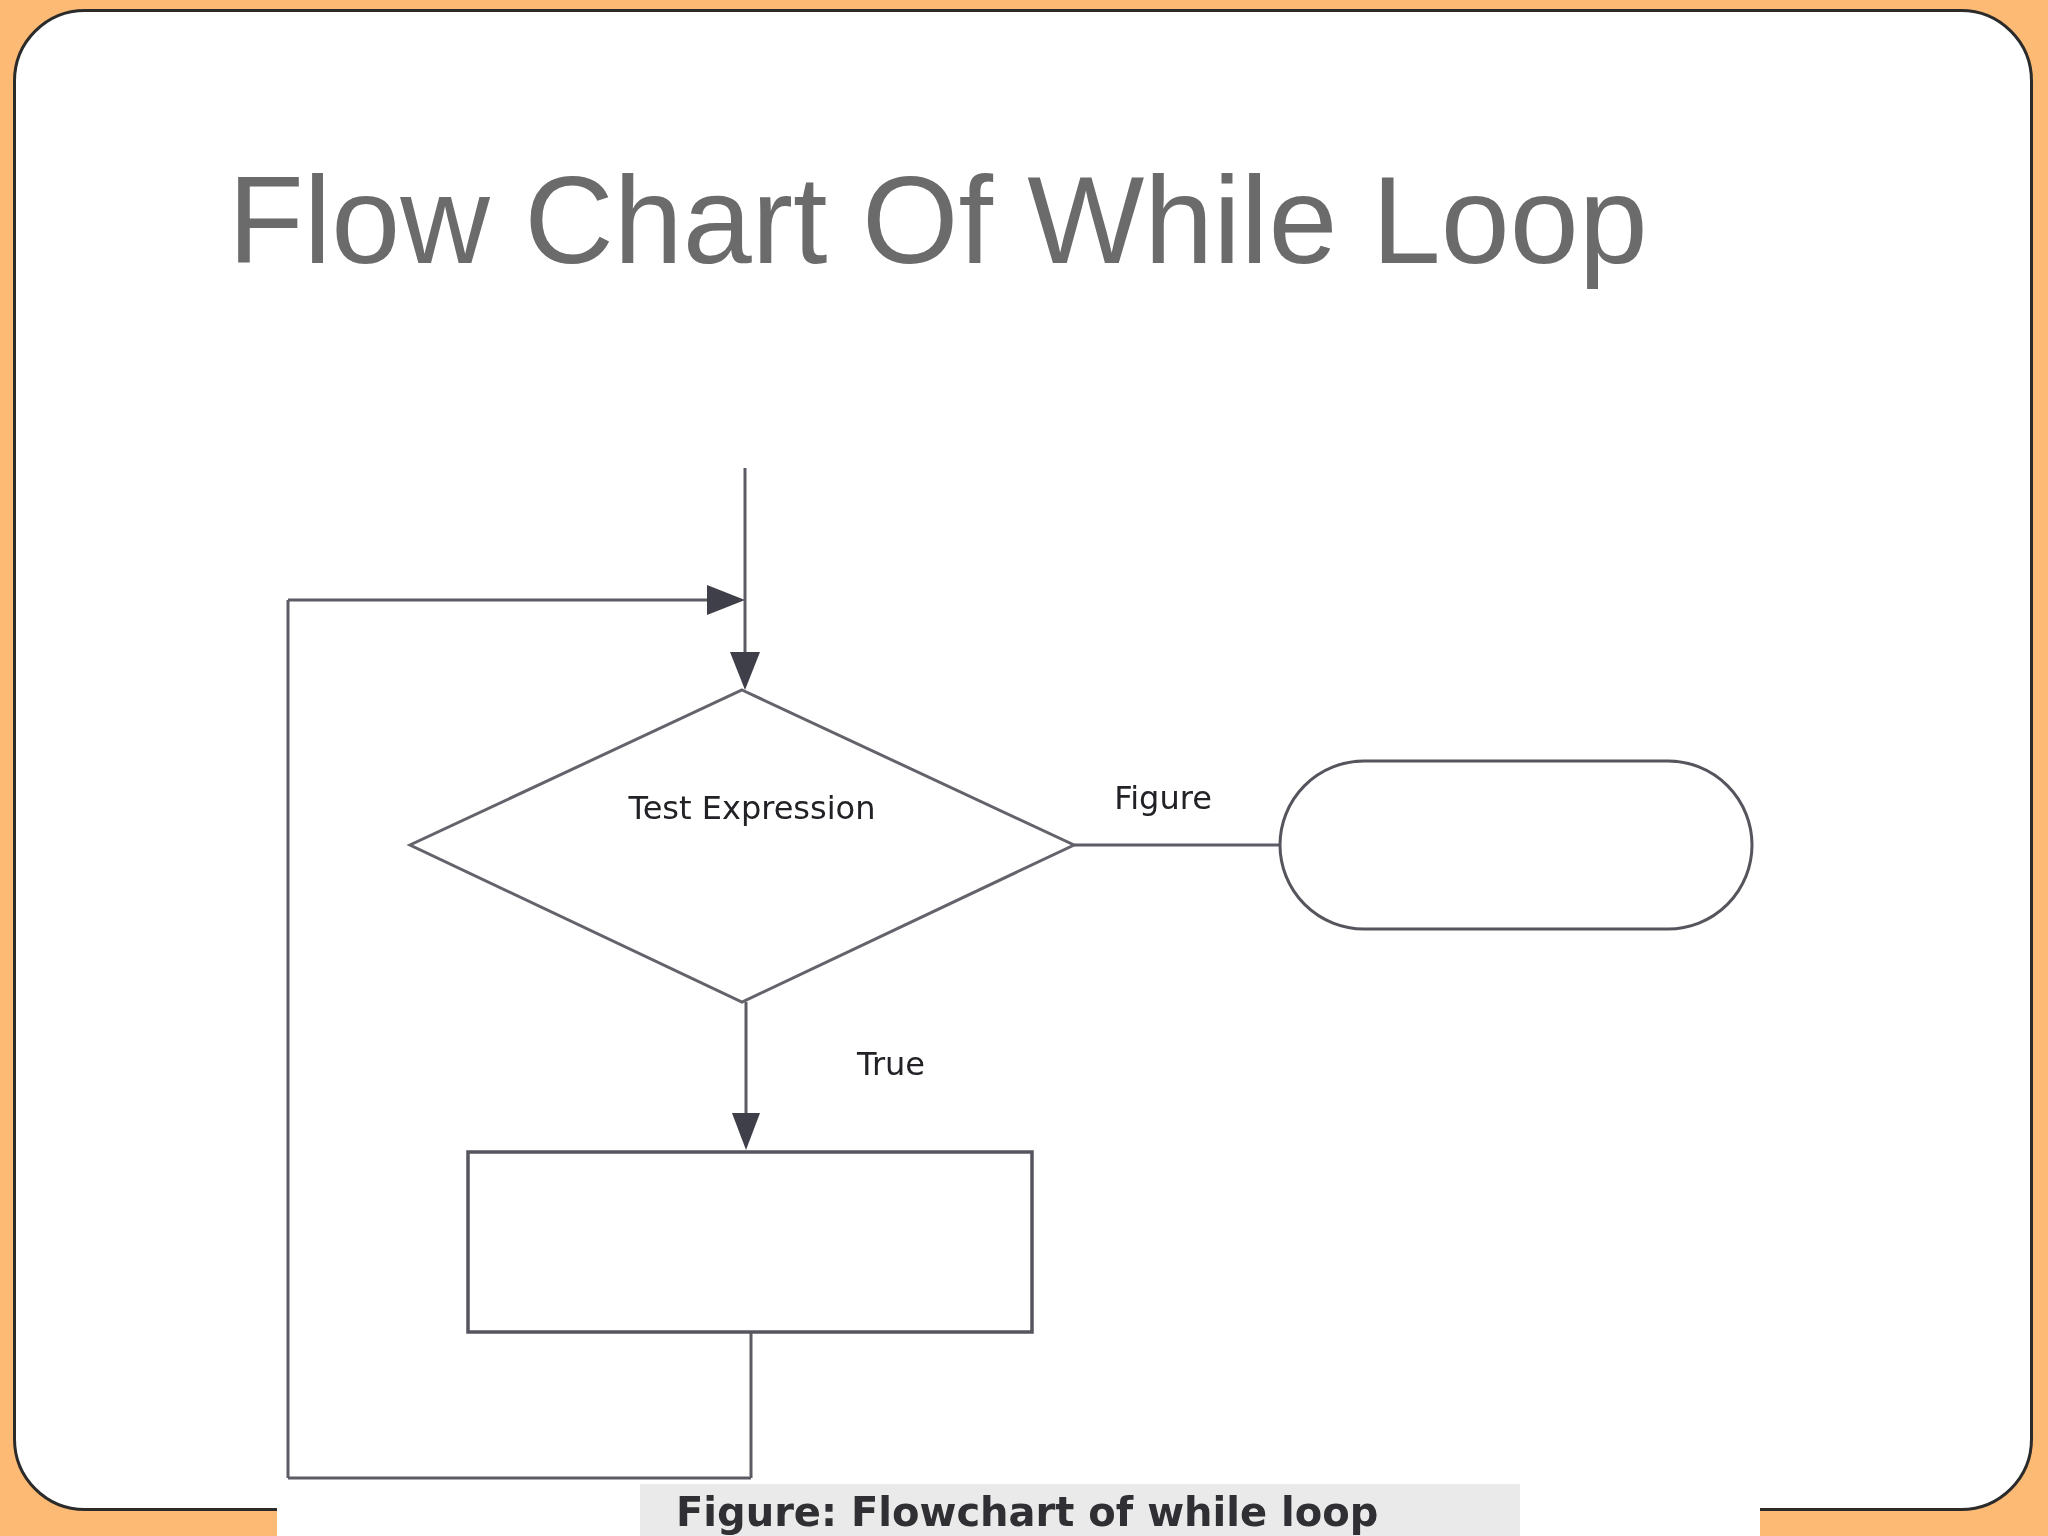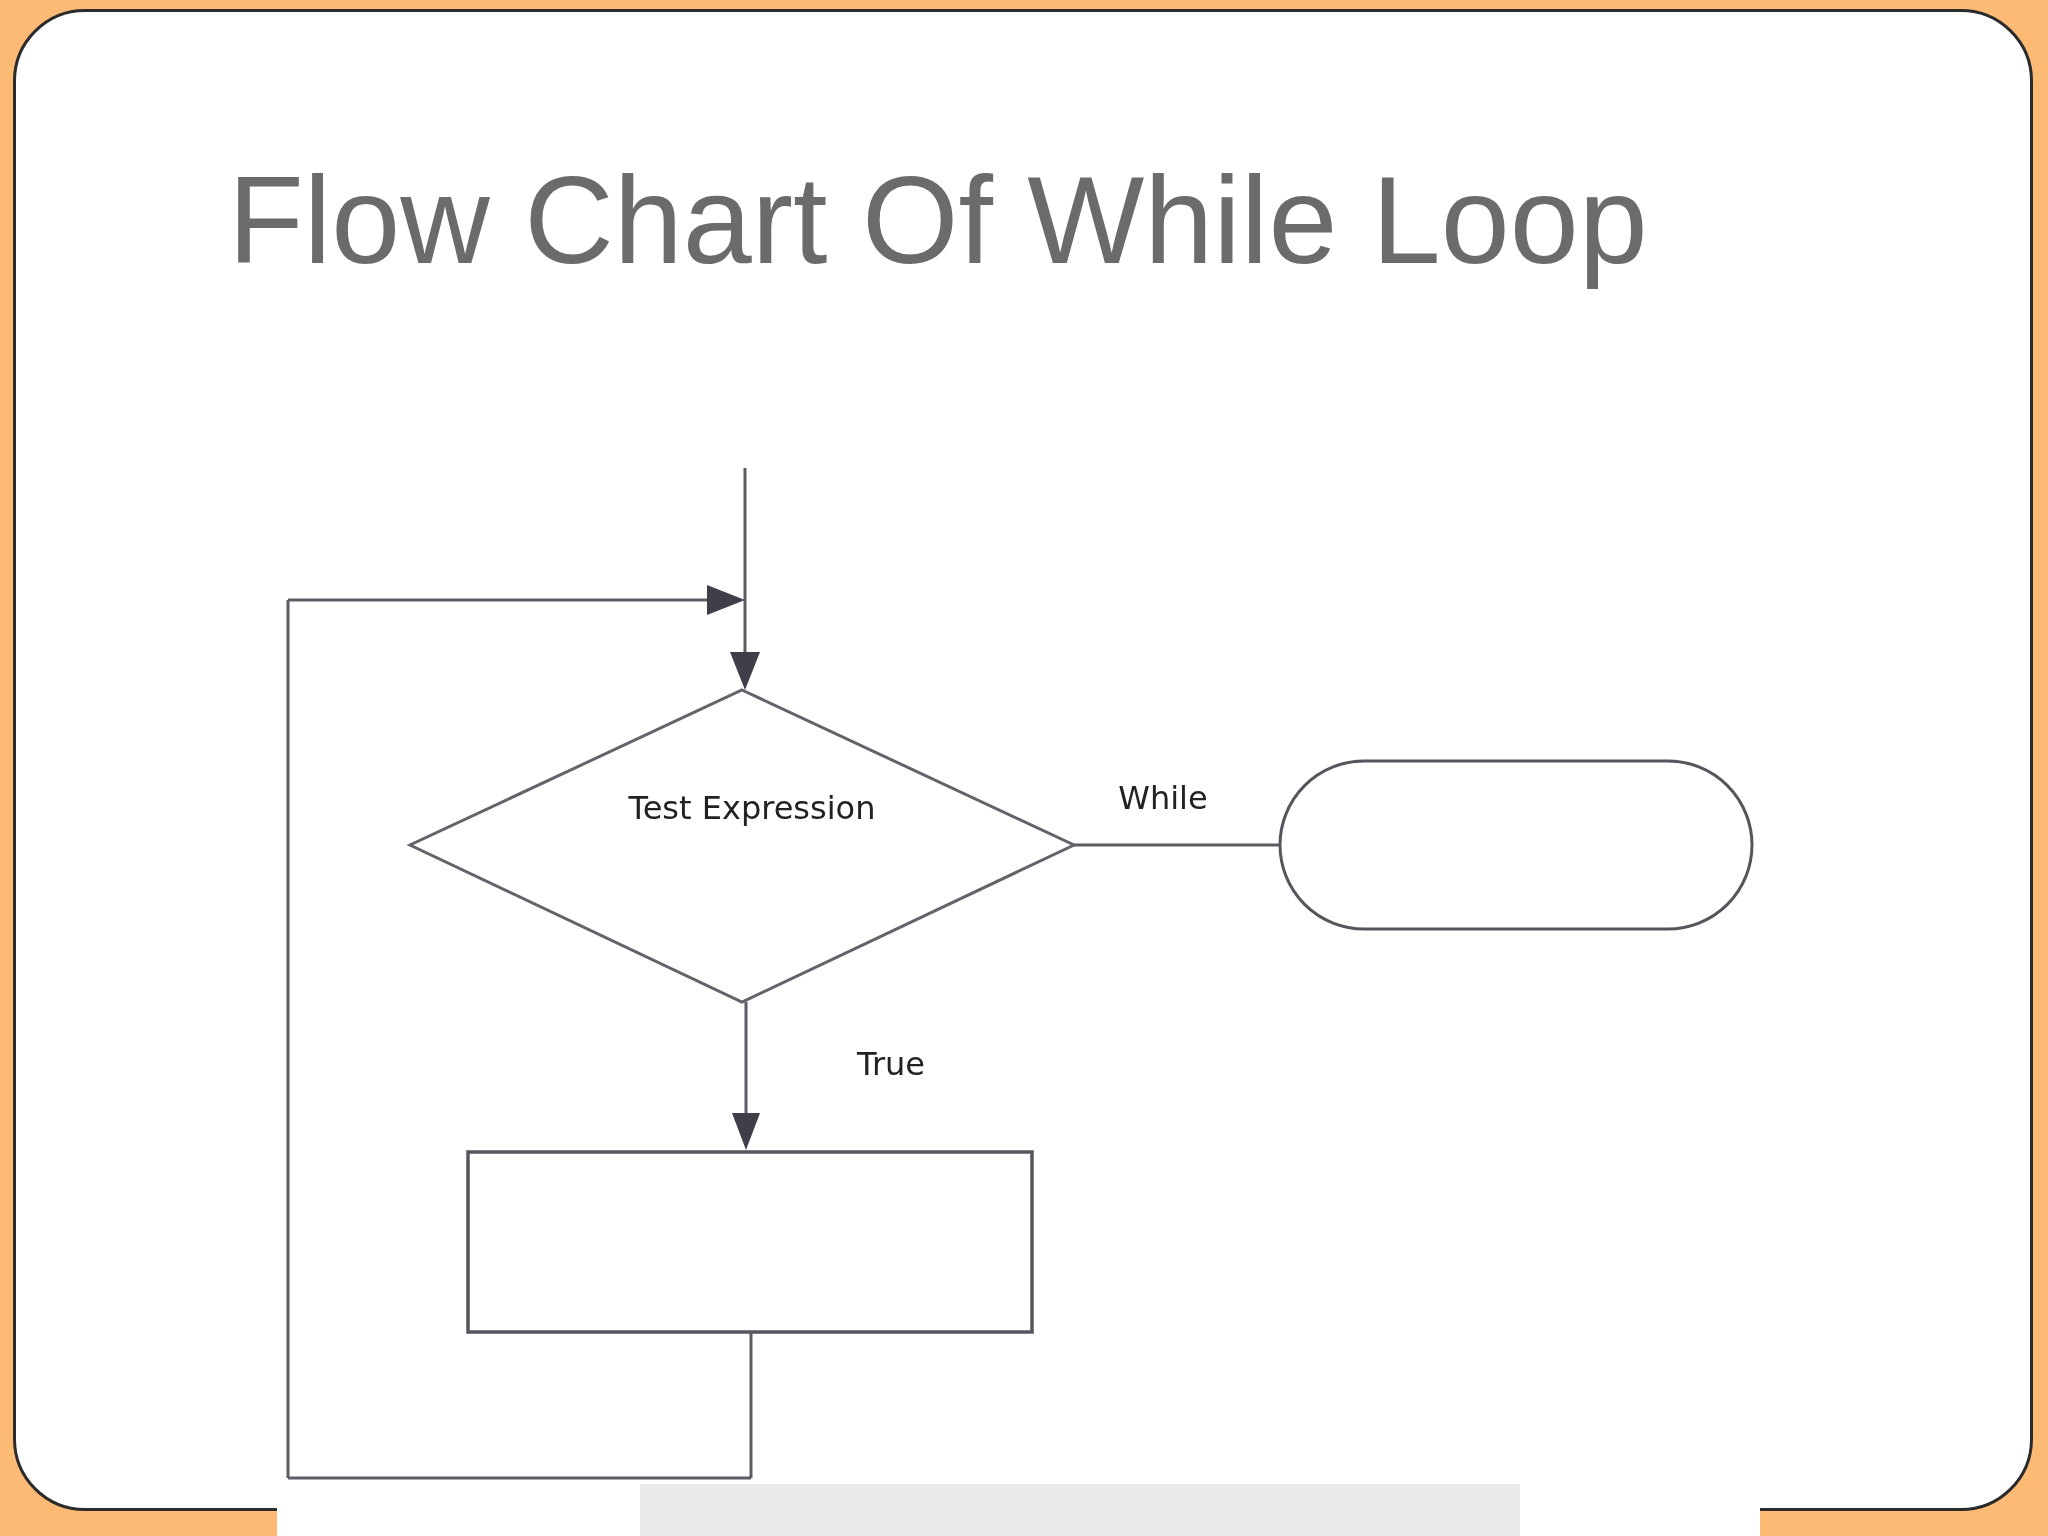--- a/index.html
+++ b/index.html
@@ -98,19 +98,20 @@
     <polygon points="746,1150 732,1113 760,1113" fill="#3f3f4a"></polygon>
     <rect x="468" y="1152" width="564" height="180" fill="#ffffff" stroke="#55555d" stroke-width="3.5"></rect>
   </svg>
 
   <div class="slide-title">Flow Chart Of While Loop</div>
 
   <div class="node-label lbl-decision">Test Expression</div>
 
 
 
-  <div class="node-label lbl-false">While</div>
+  <div class="node-label lbl-false">Figure</div>
 
   <div class="node-label lbl-true">True</div>
 
   <div class="caption-strip"></div>
+  <div class="caption-text">Figure: Flowchart of while loop</div>
 
 </div>
 
 </body></html>

